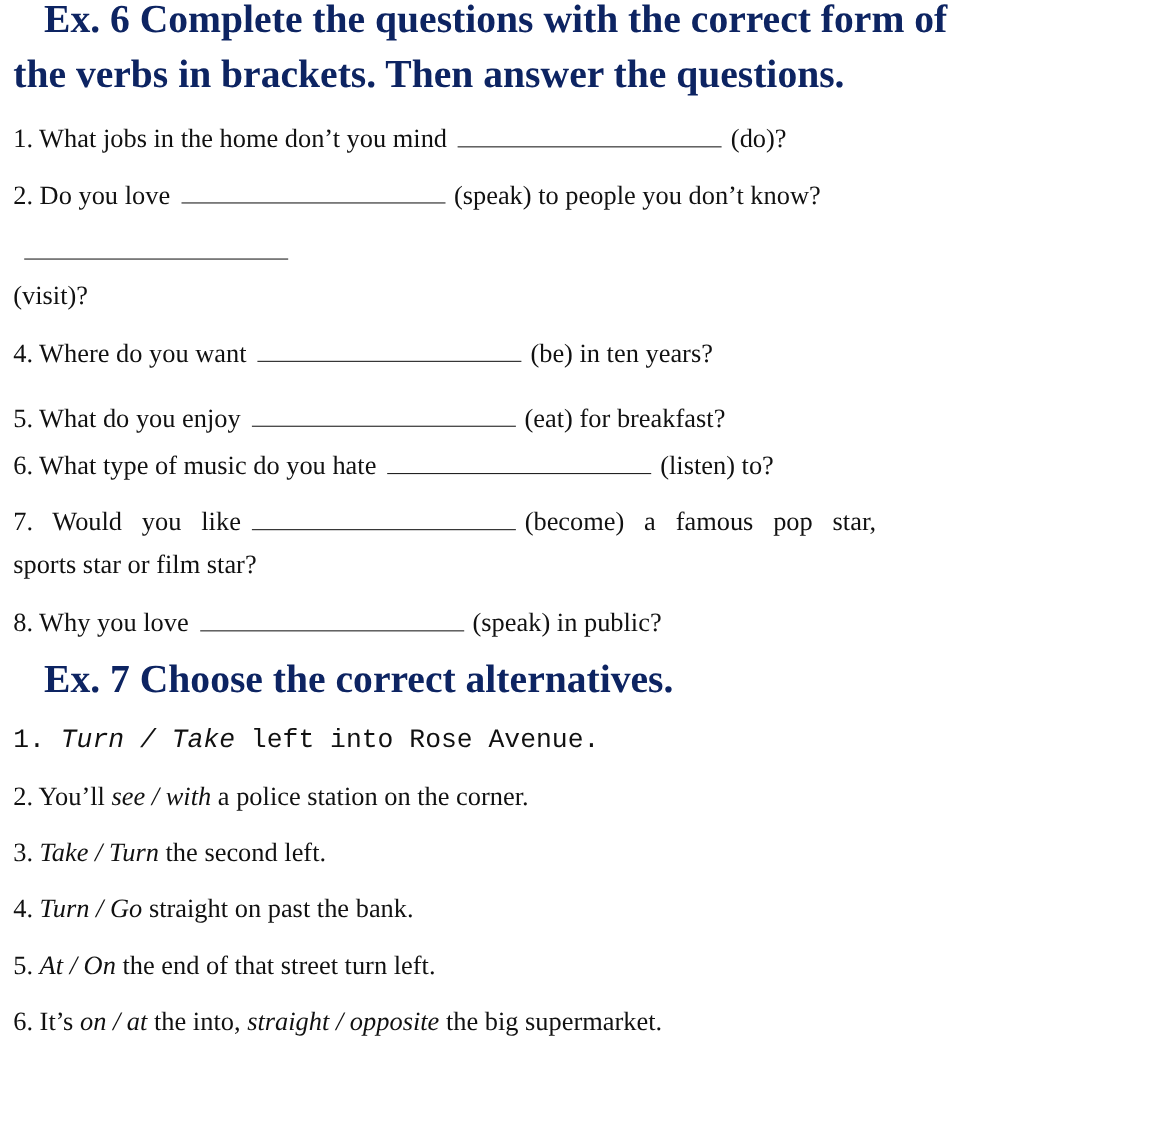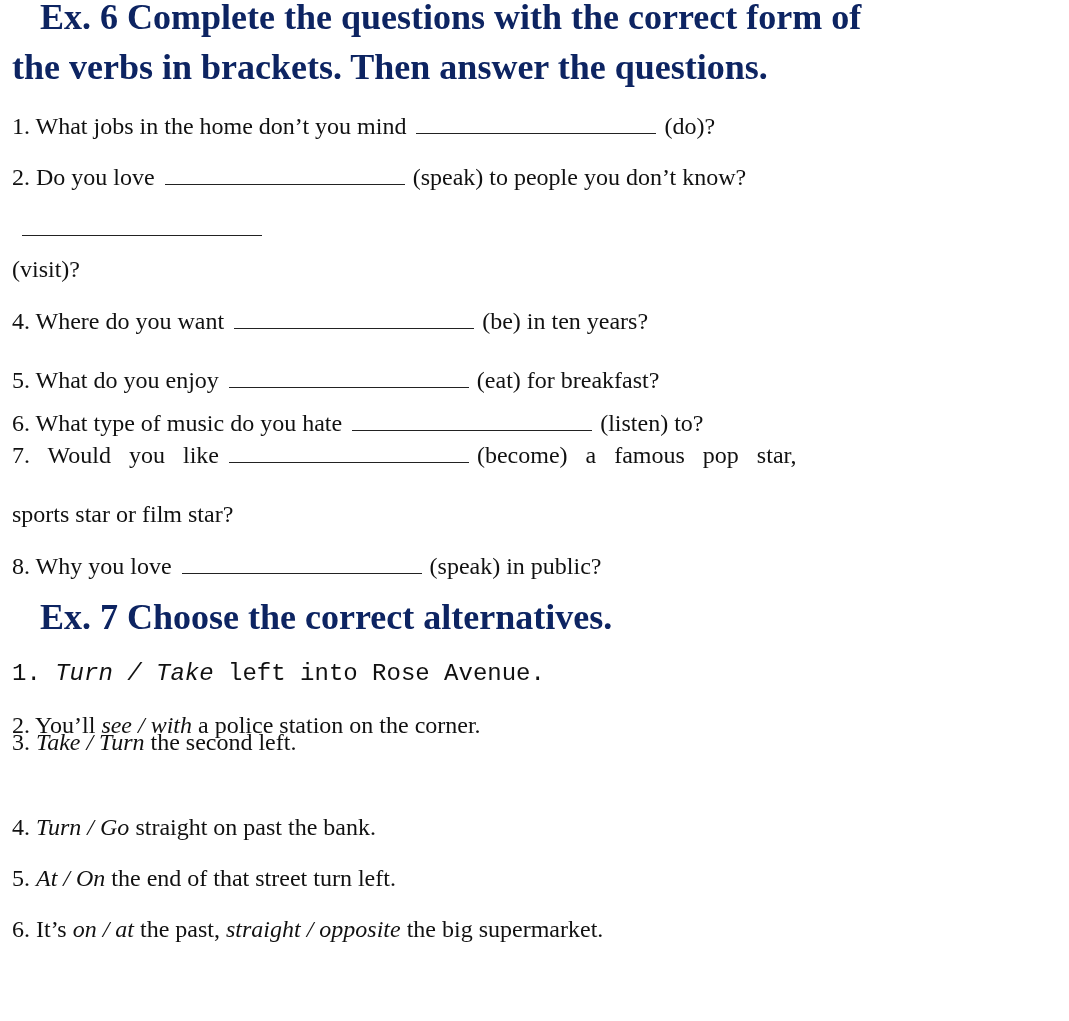--- a/index.html
+++ b/index.html
@@ -16,24 +16,24 @@
 <div class="h" style="left:40px;top:-8px;">Ex. 6 Complete the questions with the correct form of</div>
 <div class="h" style="left:12px;top:42px;">the verbs in brackets. Then answer the questions.</div>
 
 <div class="line" style="top:103px;"><span>1. What jobs in the home don’t you mind</span><span class="blank"></span><span>(do)?</span></div>
 <div class="line" style="top:154px;"><span>2. Do you love</span><span class="blank"></span><span>(speak) to people you don’t know?</span></div>
 <div class="line" style="top:205px;word-spacing:5px;"><span class="blank"></span></div>
 <div class="line" style="top:249px;">(visit)?</div>
 <div class="line" style="top:298px;"><span>4. Where do you want</span><span class="blank"></span><span>(be) in ten years?</span></div>
 <div class="line" style="top:357px;text-align:right;"><span>5. What do you enjoy</span><span class="blank"></span><span>(eat) for breakfast?</span></div>
 <div class="line" style="top:400px;"><span>6. What type of music do you hate</span><span class="blank"></span><span>(listen) to?</span></div>
-<div class="line" style="top:432px;word-spacing:12px;"><span>7. Would you like</span><span class="blank"></span><span>(become) a famous pop star,</span></div>
+<div class="line" style="top:451px;word-spacing:12px;"><span>7. Would you like</span><span class="blank"></span><span>(become) a famous pop star,</span></div>
 <div class="line" style="top:494px;">sports star or film star?</div>
 <div class="line" style="top:543px;"><span>8. Why you love</span><span class="blank"></span><span>(speak) in public?</span></div>
 
 <div class="h" style="left:40px;top:592px;">Ex. 7 Choose the correct alternatives.</div>
 
 <div class="line" style="top:654px;font-family:Liberation Mono, monospace;"><span>1.</span> <i>Turn / Take</i><span> left into Rose Avenue.</span></div>
 <div class="line" style="top:705px;"><span>2. You’ll</span> <i>see / with</i><span> a police station on the corner.</span></div>
-<div class="line" style="top:722px;"><span>3.</span> <i>Take / Turn</i><span> the second left.</span></div>
+<div class="line" style="top:756px;"><span>3.</span> <i>Take / Turn</i><span> the second left.</span></div>
 <div class="line" style="top:807px;"><span>4.</span> <i>Turn / Go</i><span> straight on past the bank.</span></div>
 <div class="line" style="top:858px;text-align:center;"><span>5.</span> <i>At / On</i><span> the end of that street turn left.</span></div>
-<div class="line" style="top:909px;"><span>6. It’s</span> <i>on / at</i><span> the past, </span><i>straight / opposite</i><span> the big supermarket.</span></div>
+<div class="line" style="top:909px;"><span>6. It’s</span> <i>on / at</i><span> the into, </span><i>straight / opposite</i><span> the big supermarket.</span></div>
 
 </body></html>

